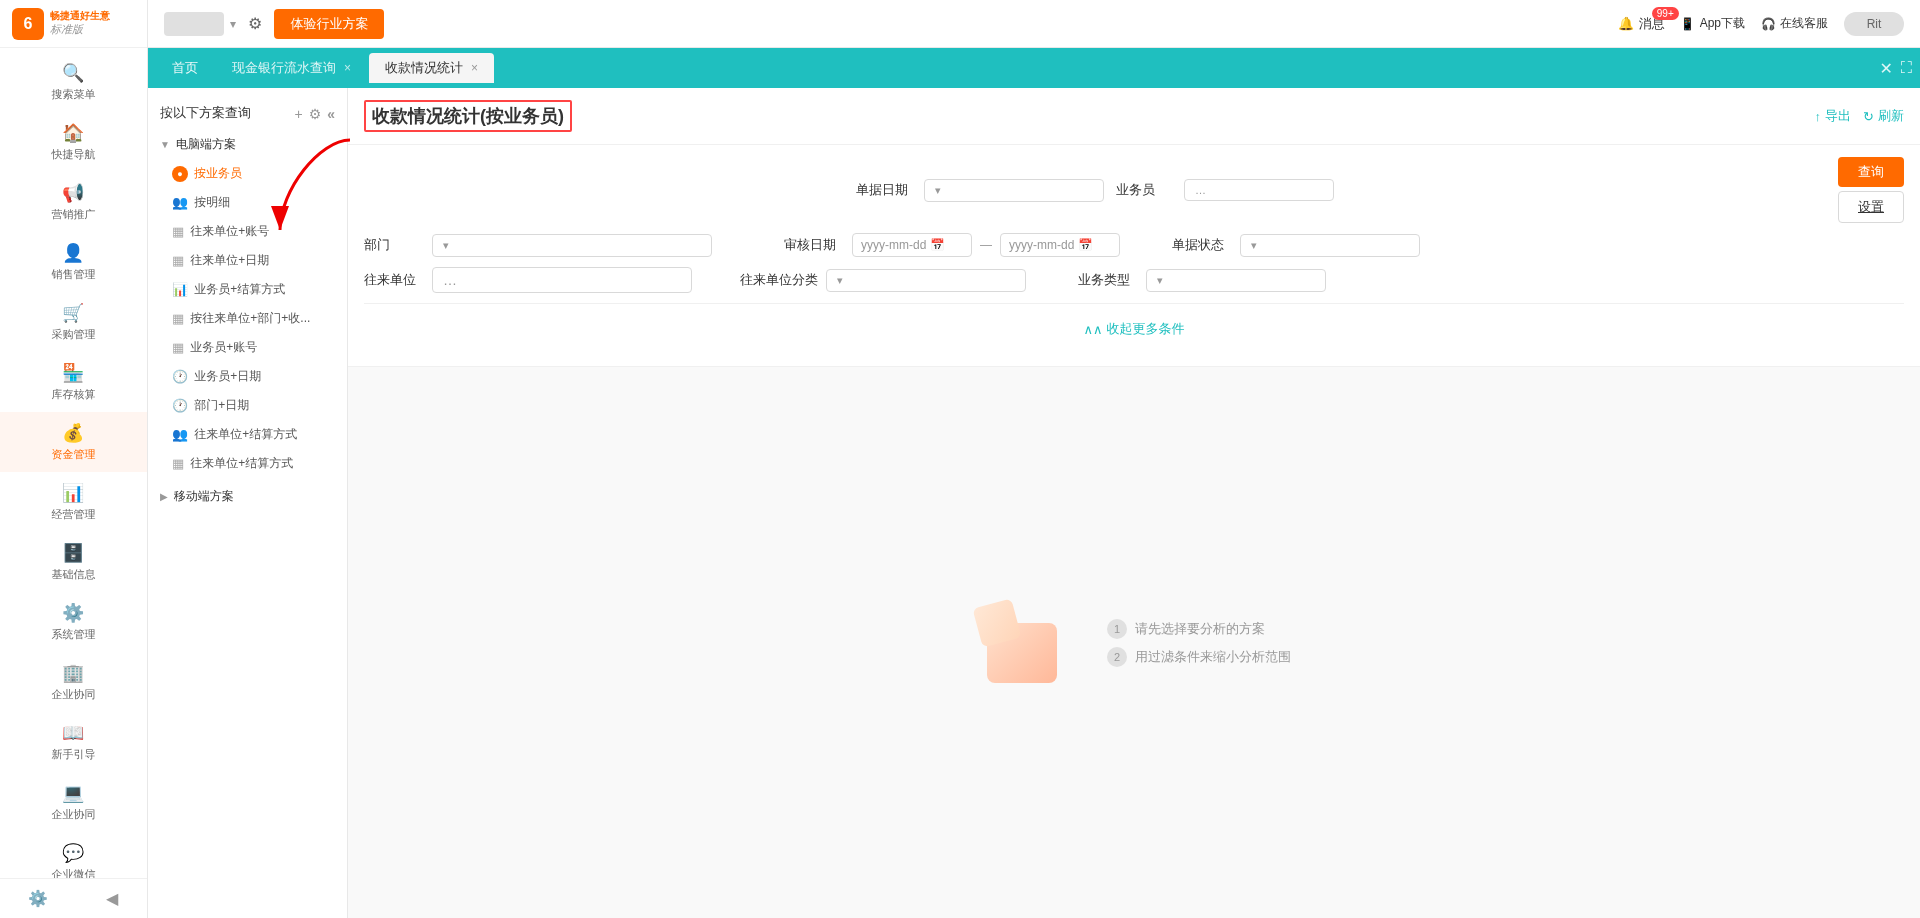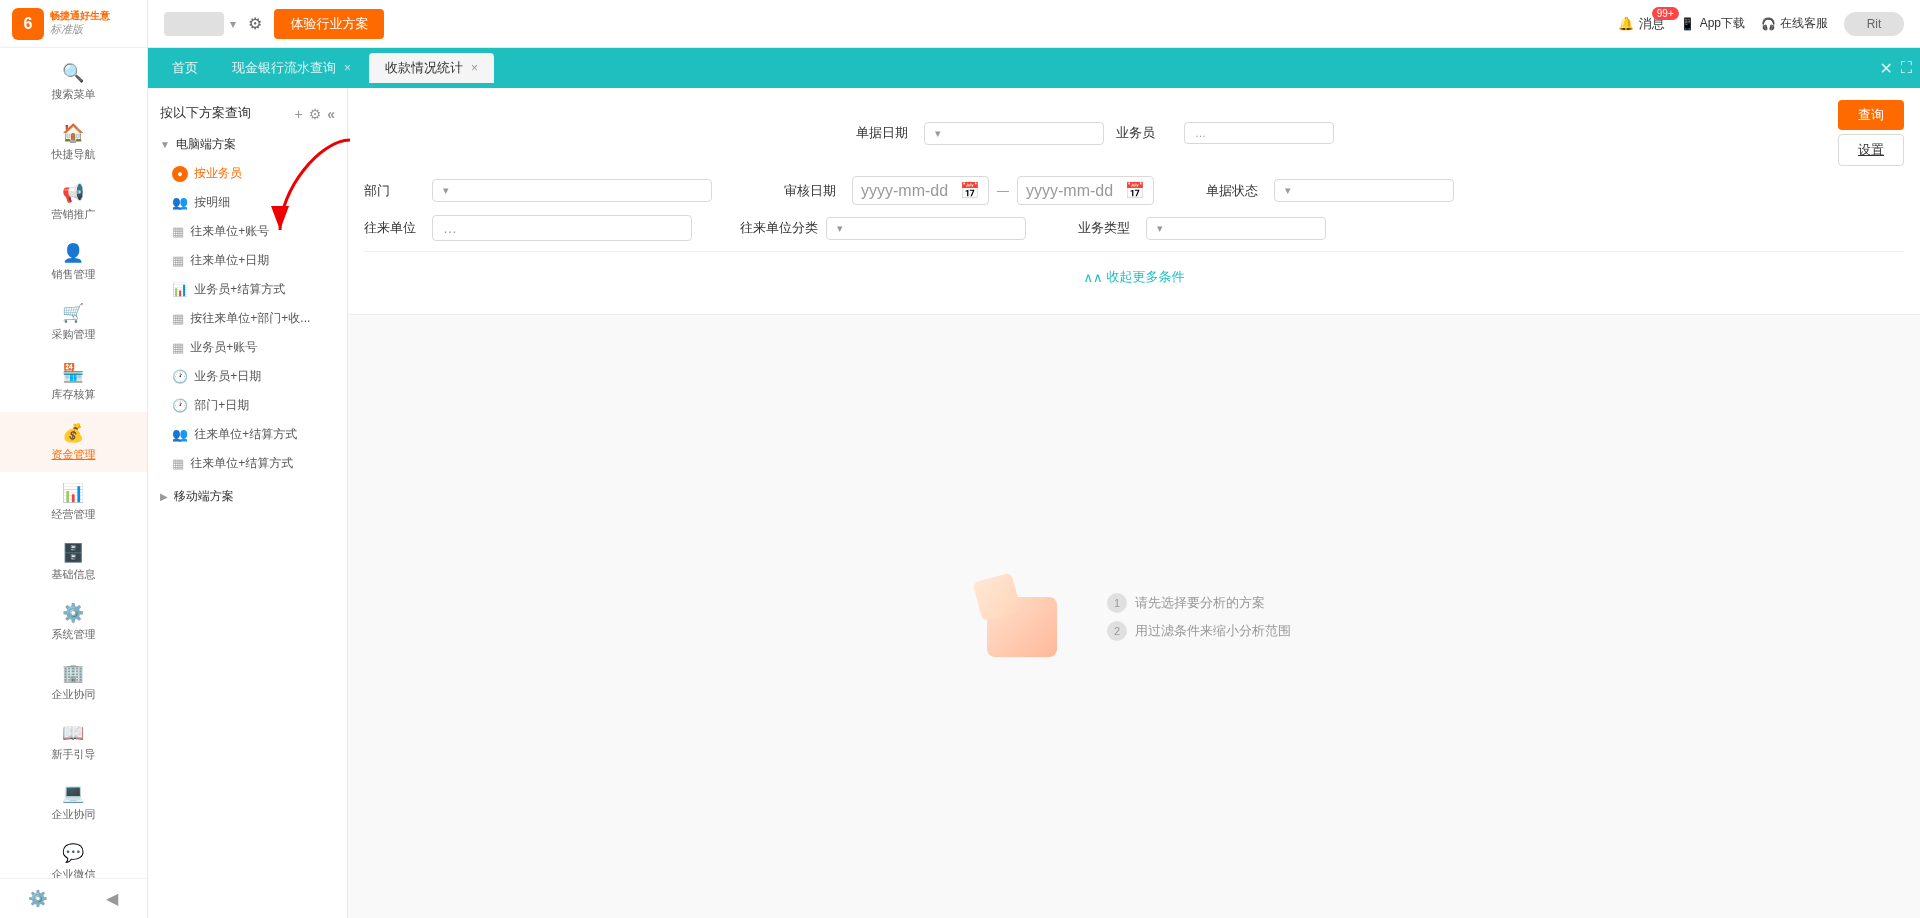--- a/index.html
+++ b/index.html
@@ -7,21 +7,21 @@
 
     
     .sidebar { width: 148px; background: #fff; display: flex; flex-direction: column; border-right: 1px solid #e8e8e8; flex-shrink: 0; }
     .sidebar-logo { height: 48px; background: #fff; display: flex; align-items: center; padding: 0 12px; border-bottom: 1px solid #f0f0f0; }
     .logo-icon { width: 32px; height: 32px; background: #ff6a00; border-radius: 6px; display: flex; align-items: center; justify-content: center; color: white; font-weight: bold; font-size: 16px; margin-right: 6px; }
     .logo-text { font-size: 10px; color: #ff6a00; font-weight: bold; line-height: 1.2; }
     .logo-badge { font-size: 11px; color: #999; font-style: italic; }
     .sidebar-nav { flex: 1; overflow-y: auto; padding: 4px 0; }
     .sidebar-item { display: flex; flex-direction: column; align-items: center; padding: 10px 8px; cursor: pointer; color: #666; transition: all 0.2s; }
     .sidebar-item.active { background: #fff5f0; color: #ff6a00; }
-    .sidebar-item.active .sidebar-item-text { color: #ff6a00; text-decoration: underline; }
+    .sidebar-item.active .sidebar-item-text { color: #ff6a00; }
     .sidebar-icon { font-size: 18px; margin-bottom: 3px; }
     .sidebar-item-text { font-size: 11px; text-align: center; }
     .sidebar-bottom { padding: 10px 0; border-top: 1px solid #f0f0f0; display: flex; justify-content: space-around; align-items: center; }
     .sidebar-bottom-icon { font-size: 16px; color: #999; cursor: pointer; }
 
     
     .main { flex: 1; display: flex; flex-direction: column; overflow: hidden; }
 
     
     .topbar { height: 48px; background: #fff; display: flex; align-items: center; padding: 0 16px; border-bottom: 1px solid #e8e8e8; gap: 12px; }
@@ -74,21 +74,21 @@
     .filter-row { display: flex; align-items: center; gap: 12px; margin-bottom: 10px; flex-wrap: wrap; }
     .filter-item { display: flex; align-items: center; gap: 8px; }
     .filter-label { color: #333; font-size: 13px; white-space: nowrap; min-width: 60px; }
     .date-tabs { display: flex; align-items: center; gap: 2px; }
     .date-tab { padding: 3px 8px; border-radius: 3px; cursor: pointer; font-size: 12px; color: #555; }
     .date-tab.active { background: #ff6a00; color: white; border-radius: 12px; }
     .date-range { font-size: 12px; color: #666; margin-left: 4px; }
     .filter-select { display: flex; align-items: center; gap: 4px; border: 1px solid #d9d9d9; border-radius: 4px; padding: 4px 10px; min-width: 200px; cursor: pointer; background: #fff; }
     .filter-chevron { color: #999; font-size: 11px; }
     .filter-dots { color: #999; cursor: pointer; font-size: 14px; }
-    .date-input { border: 1px solid #d9d9d9; border-radius: 4px; padding: 4px 8px; font-size: 16px; color: #999; min-width: 120px; display: flex; align-items: center; gap: 12px; cursor: pointer; }
+    .date-input { border: 1px solid #d9d9d9; border-radius: 4px; padding: 4px 8px; font-size: 12px; color: #999; min-width: 120px; display: flex; align-items: center; gap: 4px; cursor: pointer; }
     .date-sep { color: #999; font-size: 12px; }
     .filter-query-btn { background: #ff6a00; color: white; border: none; border-radius: 4px; padding: 6px 20px; cursor: pointer; font-size: 13px; }
     .filter-set-btn { border: 1px solid #d9d9d9; background: white; color: #333; border-radius: 4px; padding: 6px 16px; cursor: pointer; font-size: 13px; text-decoration: underline; }
     .collapse-btn { display: flex; align-items: center; gap: 4px; color: #1fbfbf; cursor: pointer; font-size: 13px; justify-content: center; padding: 8px; }
 
     
     .empty-area { flex: 1; display: flex; flex-direction: column; align-items: center; justify-content: center; background: #f9f9f9; gap: 8px; }
     .empty-steps { display: flex; flex-direction: column; gap: 8px; margin-left: 16px; }
     .empty-step { display: flex; align-items: center; gap: 8px; color: #999; font-size: 13px; }
     .step-num { width: 20px; height: 20px; border-radius: 50%; background: #e0e0e0; color: #999; display: flex; align-items: center; justify-content: center; font-size: 11px; }
@@ -286,20 +286,33 @@
       <div class="plan-group">
         <div class="plan-group-title">
           <span class="plan-group-arrow">▶</span>
           <span>移动端方案</span>
         </div>
       </div>
     </div>
 
     <div class="right-panel">
 
+      <div class="page-header">
+        <div class="page-title">收款情况统计(按业务员)</div>
+        <div class="page-actions">
+          <div class="action-btn">
+            <span>↑</span>
+            <span>导出</span>
+          </div>
+          <div class="action-btn">
+            <span>↻</span>
+            <span>刷新</span>
+          </div>
+        </div>
+      </div>
 
       <div class="filter-area">
 
         <div class="filter-row">
           <div class="filter-item" style="margin-left:auto;">
             <span class="filter-label">单据日期</span>
             <div class="filter-select" style="min-width:180px;">
               <span class="filter-chevron">▾</span>
             </div>
           </div>

